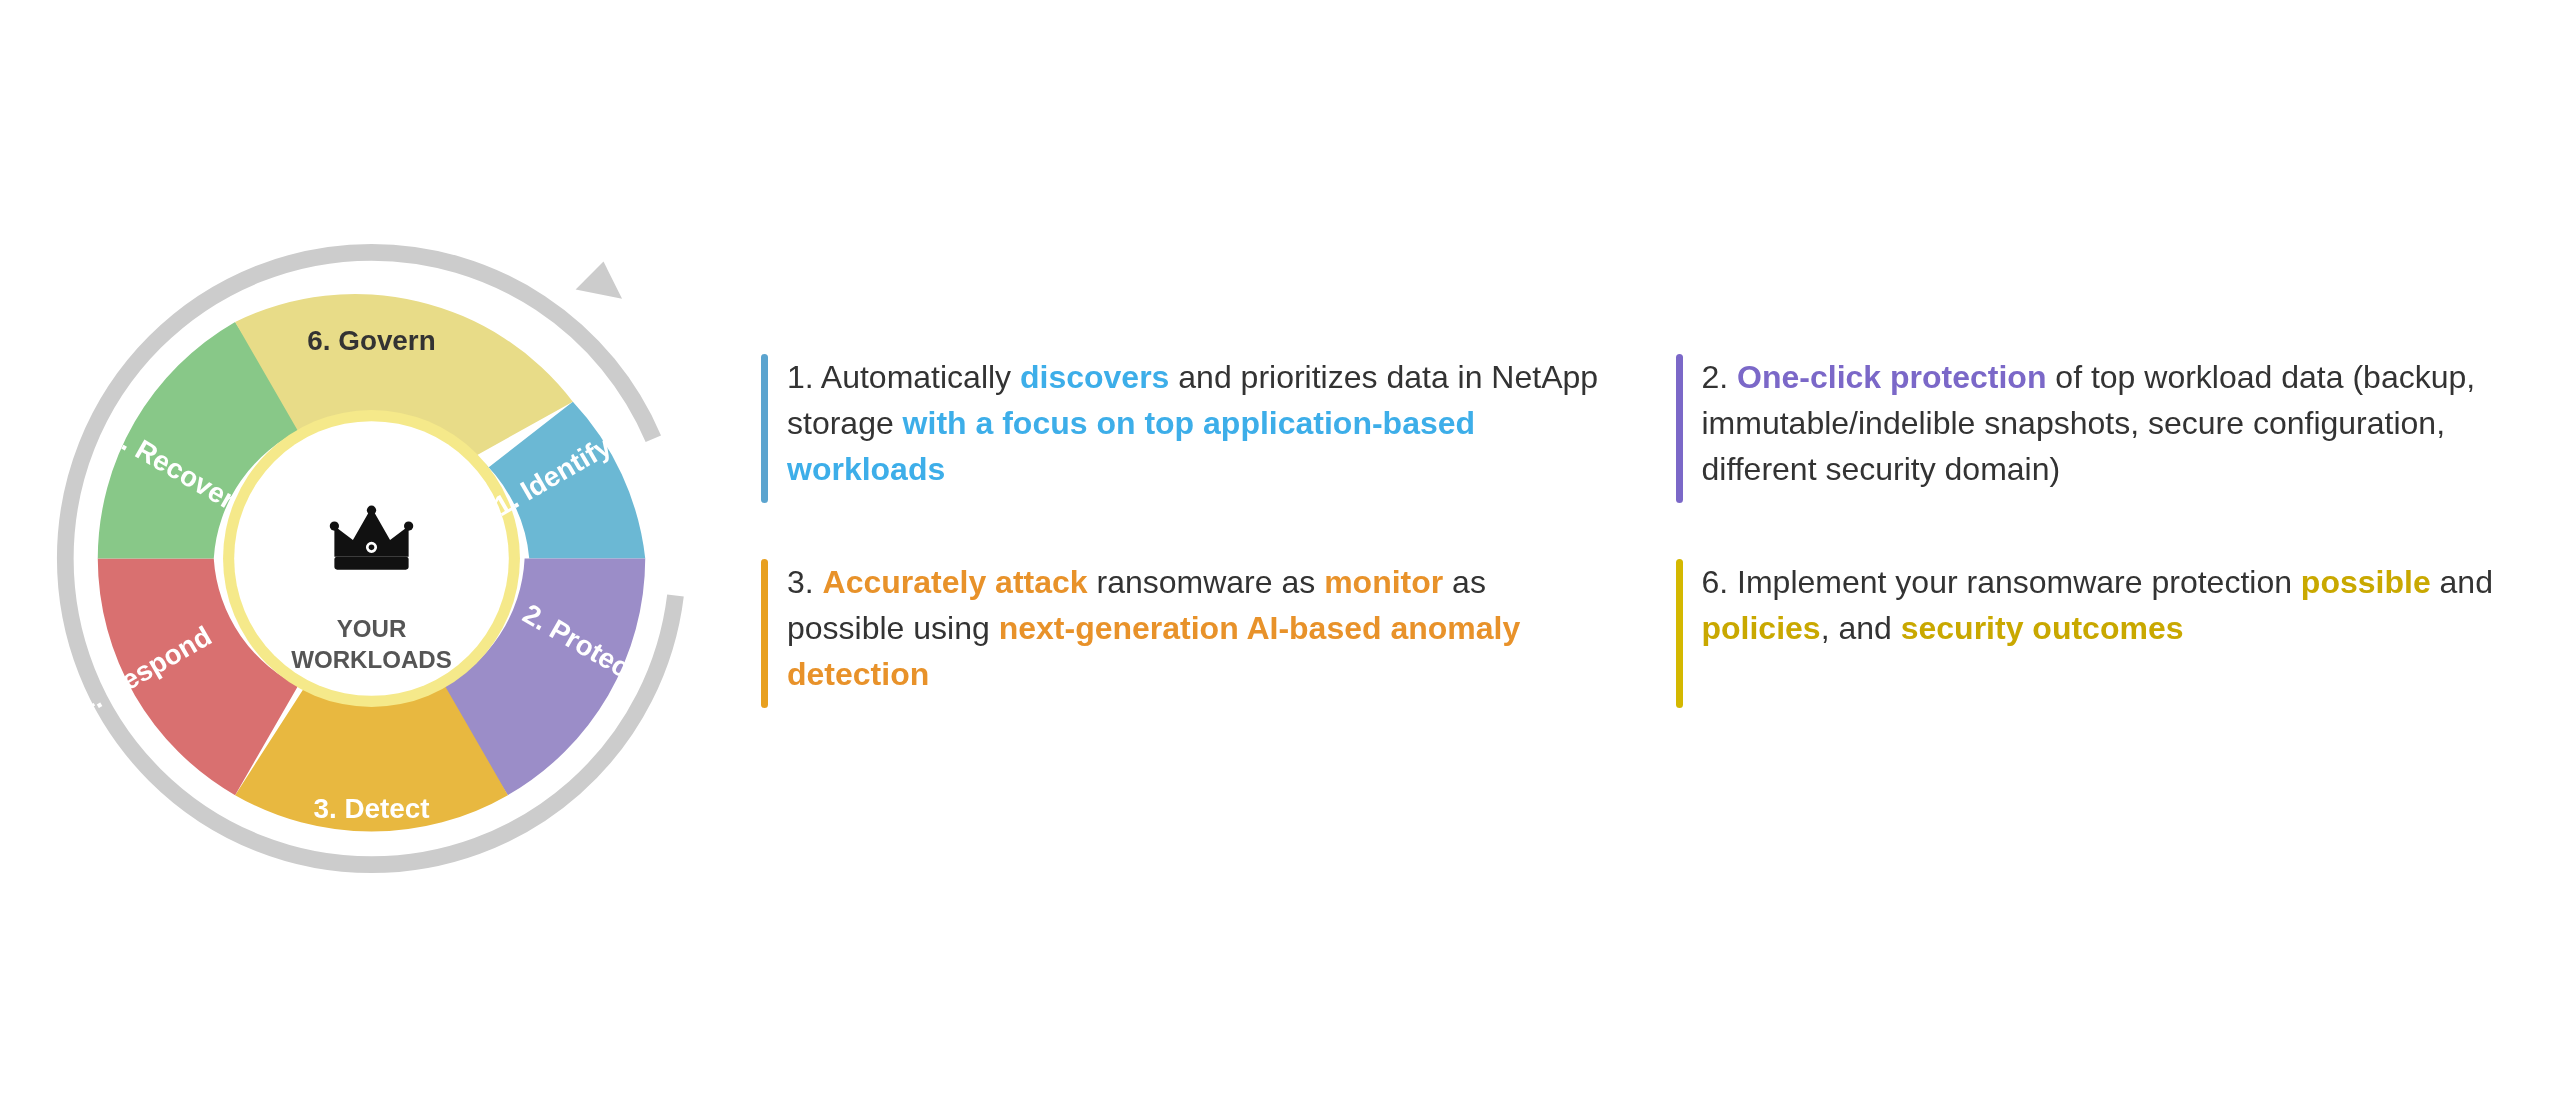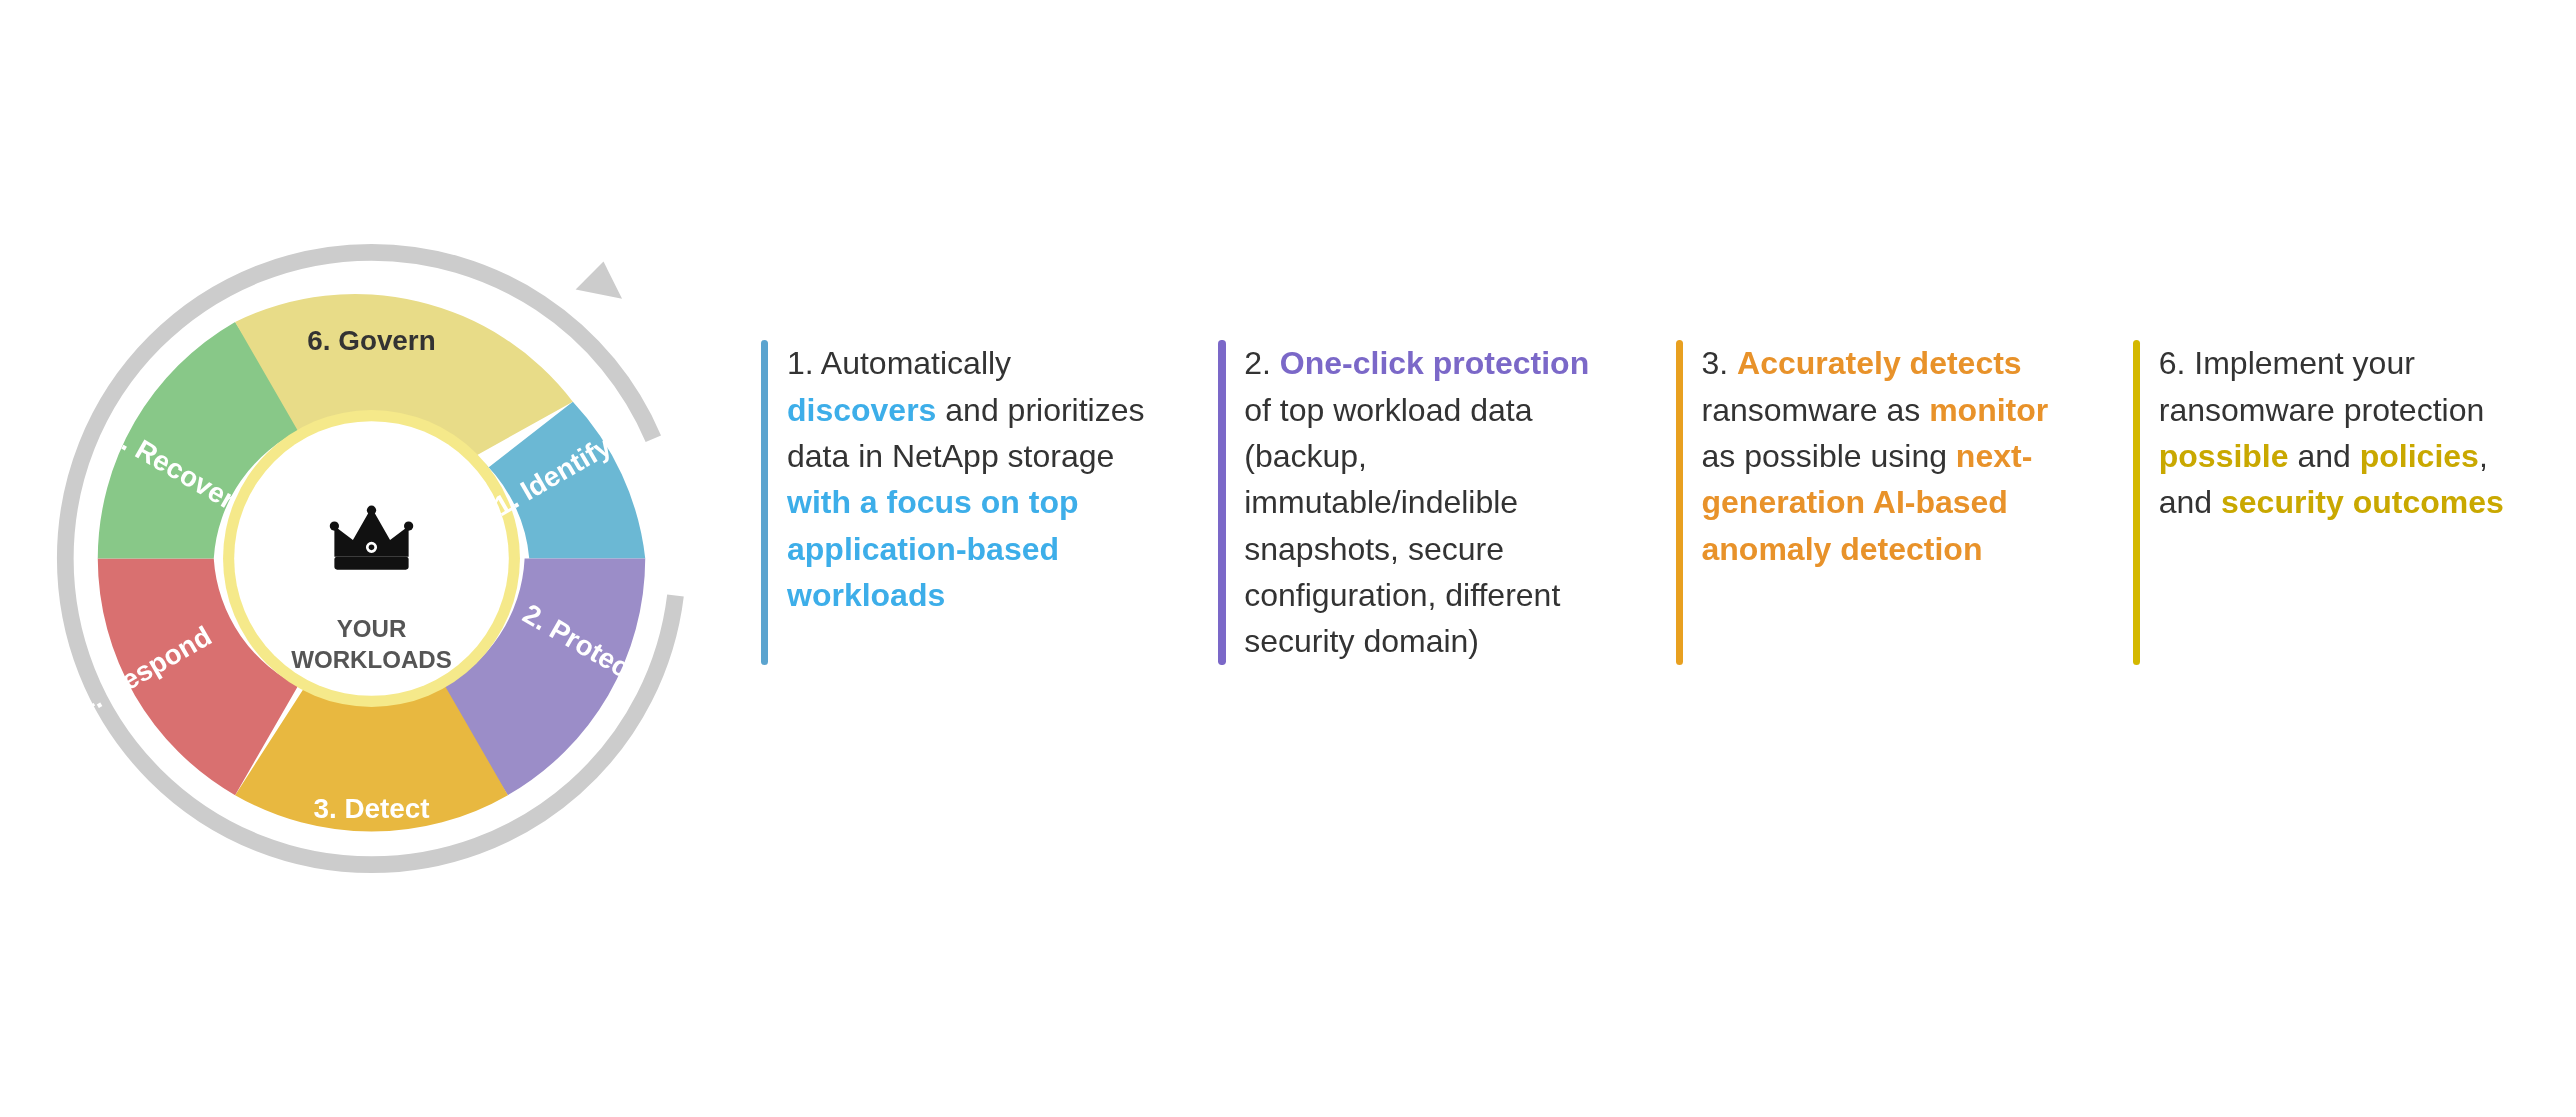--- a/index.html
+++ b/index.html
@@ -30,21 +30,21 @@
 
     .wheel-svg {
       width: 100%;
       height: 100%;
     }
 
     
     .right-content {
       flex: 1;
       display: grid;
-      grid-template-columns: 1fr 1fr 1fr 1fr;
+      grid-template-columns: 1fr 1fr;
       grid-template-rows: repeat(3, auto);
       gap: 56px 70px;
     }
 
     .card {
       display: flex;
       gap: 18.6px;
     }
 
     .card-bar {
@@ -153,21 +153,21 @@
       <div class="card-bar bar-purple"></div>
       <div class="card-body">
         <span>2. </span><span class="highlight text-purple">One-click protection</span> of top workload data (backup, immutable/indelible snapshots, secure configuration, different security domain)
       </div>
     </div>
 
 
     <div class="card">
       <div class="card-bar bar-orange"></div>
       <div class="card-body">
-        <span>3. </span><span class="highlight text-orange">Accurately detects</span> ransomware as <span class="highlight text-orange">monitor</span> as possible using <span class="highlight text-orange">next-generation AI-based anomaly detection</span>
+        <span>3. </span><span class="highlight text-orange">Accurately attack</span> ransomware as <span class="highlight text-orange">monitor</span> as possible using <span class="highlight text-orange">next-generation AI-based anomaly detection</span>
       </div>
     </div>
 
     <div class="card">
       <div class="card-bar bar-yellow"></div>
       <div class="card-body">
         <span>6. </span>Implement your ransomware protection <span class="highlight text-yellow">possible</span> and <span class="highlight text-yellow">policies</span>, and <span class="highlight text-yellow">security outcomes</span>
       </div>
     </div>
 

